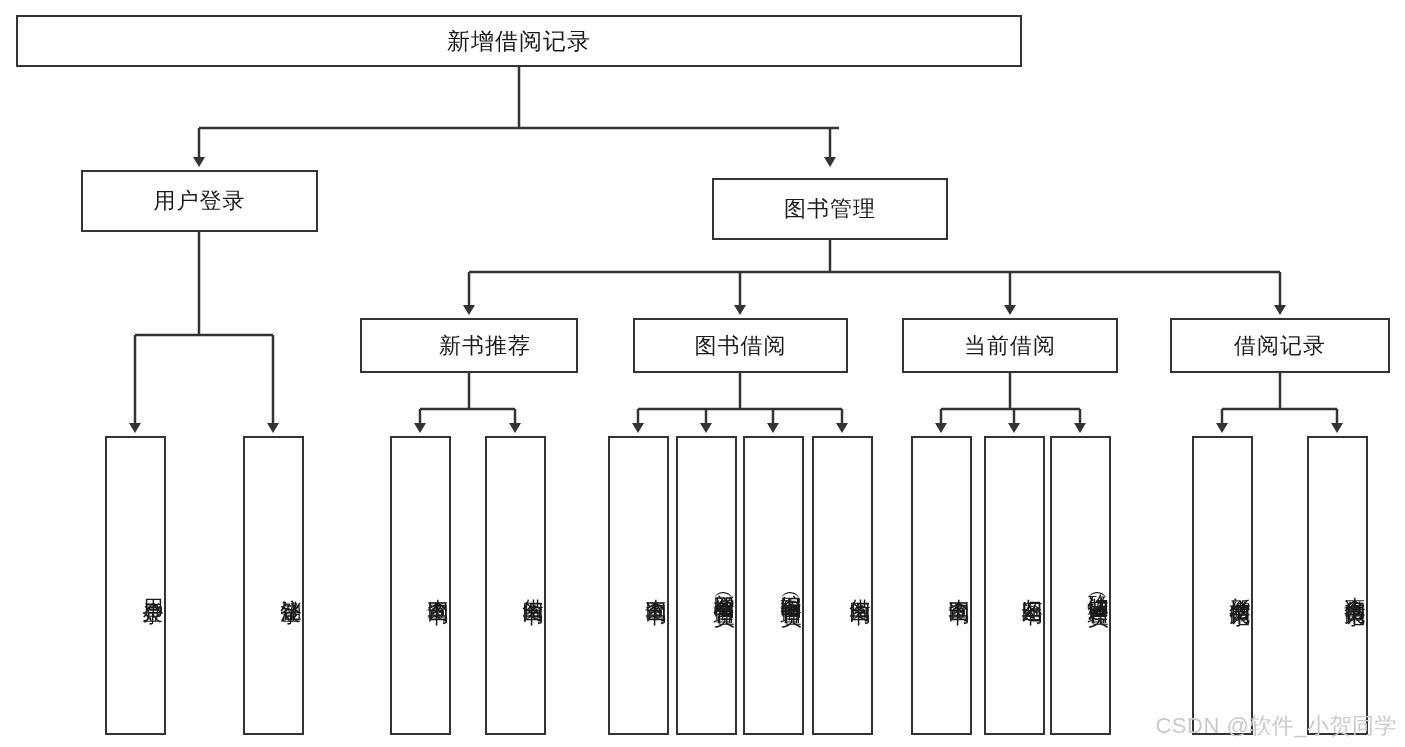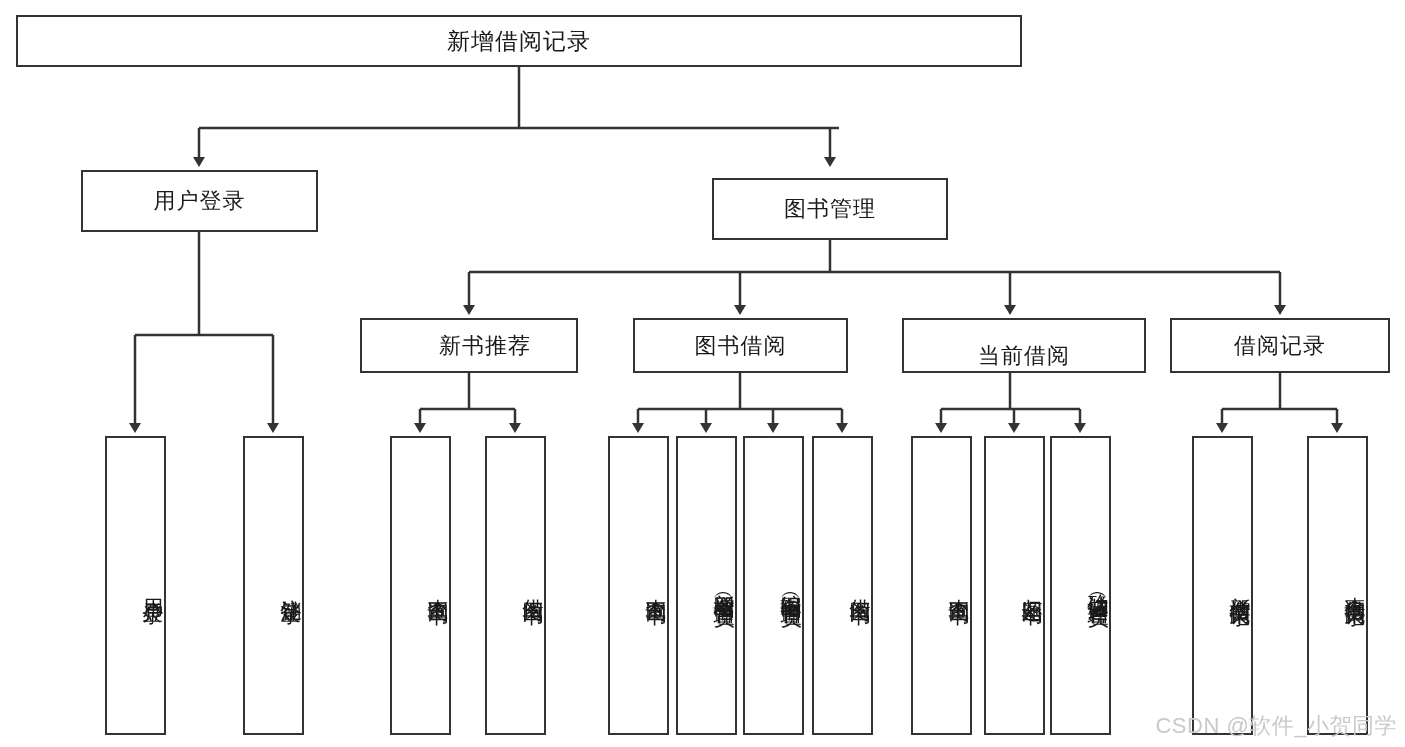--- a/index.html
+++ b/index.html
@@ -134,21 +134,21 @@
   <div class="node h" style="left: 712px; top: 178px; width: 236px; height: 62px;">
     <span>图书管理</span>
   </div>
 
   <div class="node h" style="left: 360px; top: 318px; width: 218px; height: 55px; padding-left: 32px;">
     <span>新书推荐</span>
   </div>
   <div class="node h" style="left: 633px; top: 318px; width: 215px; height: 55px;">
     <span>图书借阅</span>
   </div>
-  <div class="node h" style="left: 902px; top: 318px; width: 244px; height: 55px; align-items: flex-end;">
+  <div class="node h" style="left: 902px; top: 318px; width: 216px; height: 55px;">
     <span>当前借阅</span>
   </div>
   <div class="node h" style="left: 1170px; top: 318px; width: 220px; height: 55px;">
     <span>借阅记录</span>
   </div>
 
   <div class="node v" style="left: 105px; top: 436px; width: 61px; height: 299px;">
     <span class="vtext">用户登录</span>
   </div>
   <div class="node v" style="left: 243px; top: 436px; width: 61px; height: 299px;">

